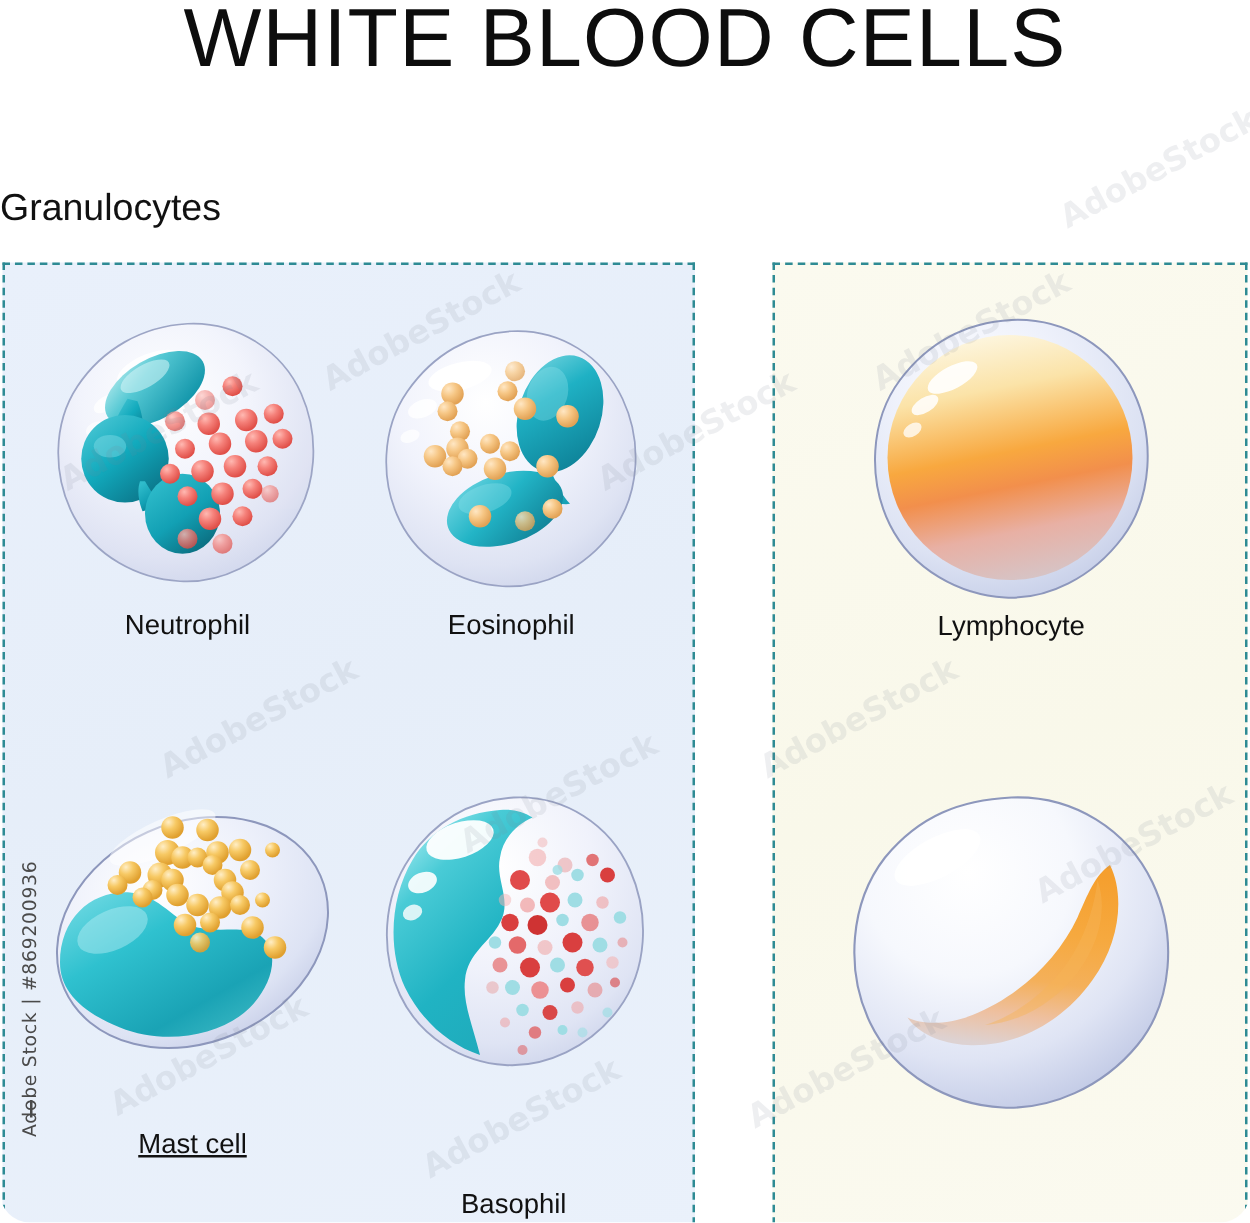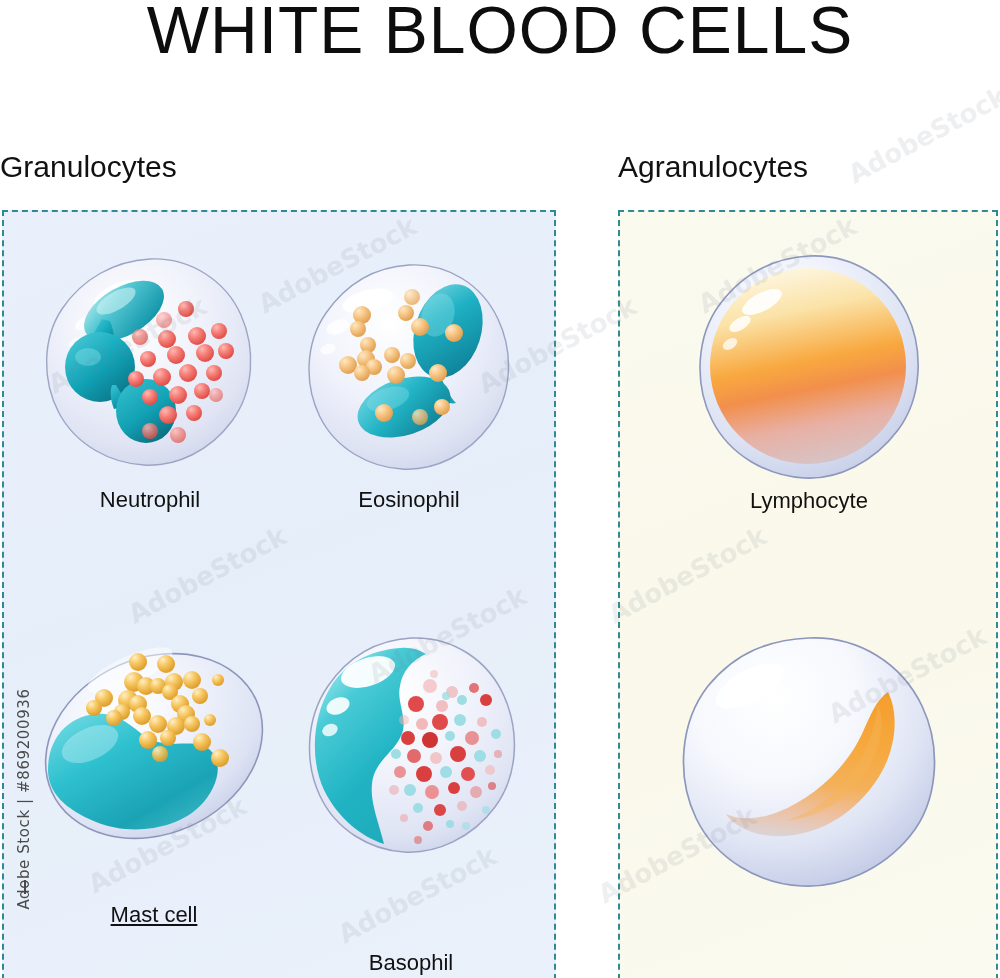--- a/index.html
+++ b/index.html
@@ -4,21 +4,21 @@
 <title>White Blood Cells</title>
 <style>
   html,body{margin:0;padding:0;}
   body{
     width:1000px;height:978px;
     background:#ffffff;
     font-family:"Liberation Sans","DejaVu Sans",sans-serif;
     overflow:hidden;
     position:relative;
   }
-  #stage{position:relative;width:1000px;height:978px;overflow:hidden;background:#fff;}
+  #stage{position:relative;width:1000px;height:978px;overflow:hidden;background:#fff;border-radius:24px;}
 
   
   .main-title{
     position:absolute;left:0;top:-6px;width:1000px;
     text-align:center;
     font-size:66px;
     font-weight:400;
     letter-spacing:1px;
     color:#0d0d0d;
     font-family:"Liberation Sans","DejaVu Sans",sans-serif;
@@ -108,21 +108,20 @@
   }
 </style>
 </head>
 <body>
 
 <div id="stage">
 
   <div class="main-title">WHITE BLOOD CELLS</div>
 
   <div class="group-heading" id="heading-gran">Granulocytes</div>
-  <div class="group-heading" id="heading-agran">Agranulocytes</div>
 
   <div class="panel" id="panel-granulocytes"></div>
 
   <div class="panel" id="panel-agranulocytes"></div>
 
   <div class="cell-slot" id="slot-neutrophil">
     <svg class="cell-art" width="240" height="240" viewBox="0 0 240 240">
       <defs>
         <radialGradient id="nCyto" cx="42%" cy="30%" r="78%">
           <stop offset="0%" stop-color="#ffffff"></stop>

